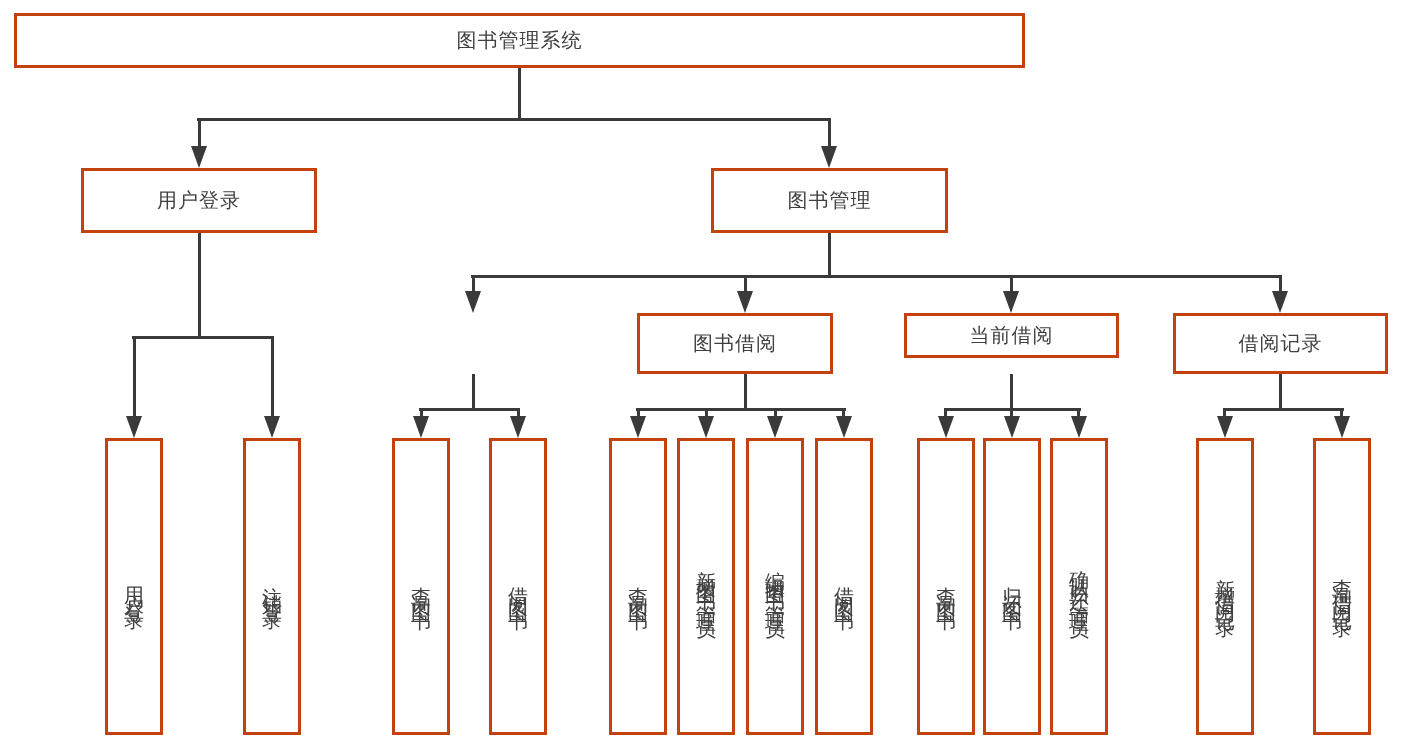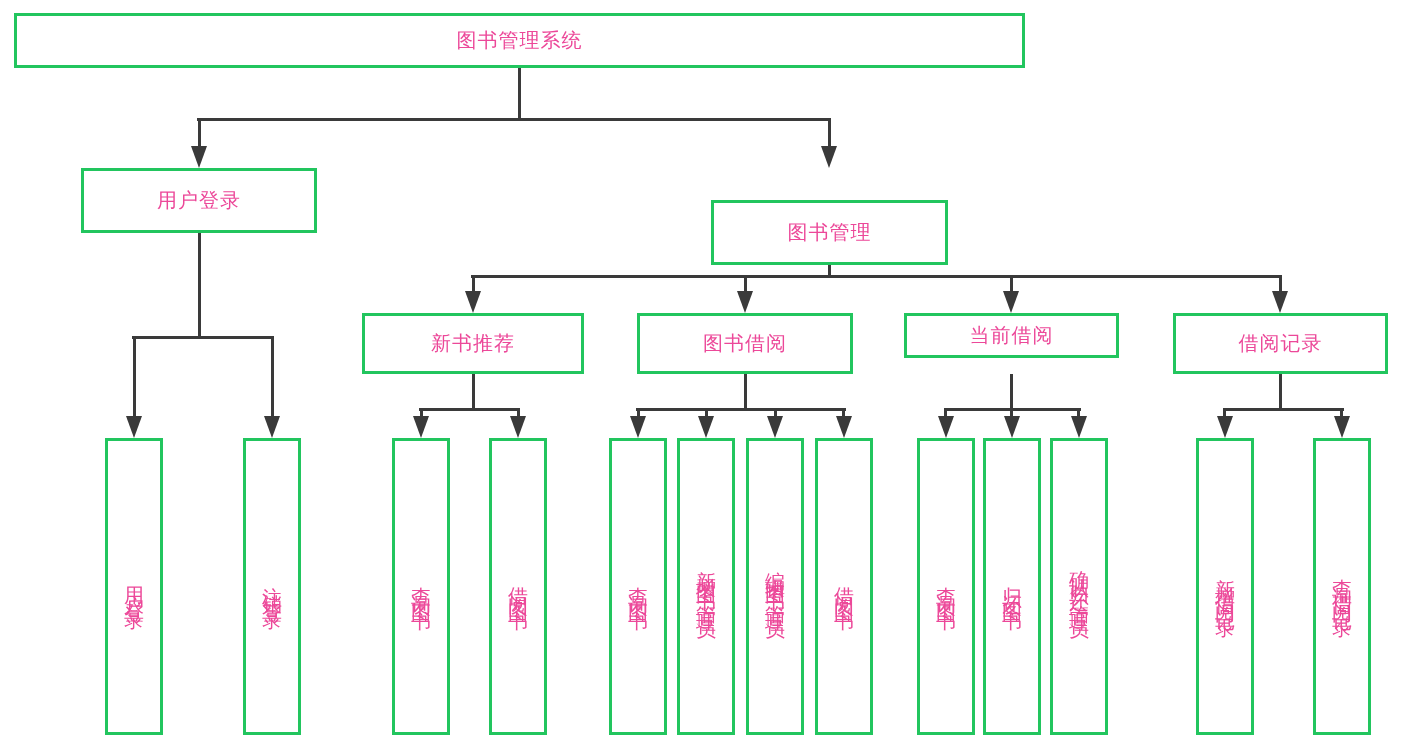--- a/index.html
+++ b/index.html
@@ -9,27 +9,27 @@
     height: 747px;
     background: #ffffff;
     font-family: "Liberation Sans", sans-serif;
     color: #333333;
     overflow: hidden;
   }
   .node {
     position: absolute;
     box-sizing: border-box;
     background: #ffffff;
-    border: 3px solid #22c55e;
+    border: 3px solid #c2410c;
     display: flex;
     align-items: center;
     justify-content: center;
     font-size: 20px;
     letter-spacing: 1px;
-    color: #ec4899;
+    color: #404040;
     z-index: 2;
   }
   .vnode { padding: 4px 0; }
   .vtext {
     writing-mode: vertical-rl;
     text-orientation: mixed;
     letter-spacing: 8px;
     line-height: 1.05;
     white-space: nowrap;
   }
@@ -64,42 +64,41 @@
   <div class="node" style="left:14px; top:13px; width:1011px; height:55px;">图书管理系统</div>
 
   <div class="vline" style="left:518px; top:66px; height:55px;"></div>
   <div class="hline" style="left:197px; top:118px; width:634px;"></div>
   <div class="vline" style="left:198px; top:118px; height:32px;"></div>
   <div class="arrow" style="left:191px; top:146px;"></div>
   <div class="vline" style="left:828px; top:118px; height:32px;"></div>
   <div class="arrow" style="left:821px; top:146px;"></div>
 
   <div class="node" style="left:81px; top:168px; width:236px; height:65px;">用户登录</div>
-  <div class="node" style="left:711px; top:168px; width:237px; height:65px;margin-top:32px;">图书管理</div>
+  <div class="node" style="left:711px; top:168px; width:237px; height:65px;">图书管理</div>
 
   <div class="vline" style="left:198px; top:233px; height:106px;"></div>
   <div class="hline" style="left:132px; top:336px; width:142px;"></div>
   <div class="vline" style="left:133px; top:336px; height:84px;"></div>
   <div class="arrow" style="left:126px; top:416px;"></div>
   <div class="vline" style="left:271px; top:336px; height:84px;"></div>
   <div class="arrow" style="left:264px; top:416px;"></div>
 
   <div class="vline" style="left:828px; top:233px; height:45px;"></div>
   <div class="hline" style="left:471px; top:275px; width:811px;"></div>
   <div class="vline" style="left:472px; top:275px; height:20px;"></div>
   <div class="arrow" style="left:465px; top:291px;"></div>
   <div class="vline" style="left:744px; top:275px; height:20px;"></div>
   <div class="arrow" style="left:737px; top:291px;"></div>
   <div class="vline" style="left:1010px; top:275px; height:20px;"></div>
   <div class="arrow" style="left:1003px; top:291px;"></div>
   <div class="vline" style="left:1279px; top:275px; height:20px;"></div>
   <div class="arrow" style="left:1272px; top:291px;"></div>
 
-  <div class="node" style="left:362px; top:313px; width:222px; height:61px;">新书推荐</div>
-  <div class="node" style="left:637px; top:313px; width:216px; height:61px;">图书借阅</div>
+  <div class="node" style="left:637px; top:313px; width:196px; height:61px;">图书借阅</div>
   <div class="node" style="left:904px; top:313px; width:215px; height:45px;">当前借阅</div>
   <div class="node" style="left:1173px; top:313px; width:215px; height:61px;">借阅记录</div>
 
   <div class="vline" style="left:472px; top:374px; height:37px;"></div>
   <div class="hline" style="left:419px; top:408px; width:101px;"></div>
   <div class="vline" style="left:420px; top:408px; height:12px;"></div>
   <div class="arrow" style="left:413px; top:416px;"></div>
   <div class="vline" style="left:517px; top:408px; height:12px;"></div>
   <div class="arrow" style="left:510px; top:416px;"></div>
 

